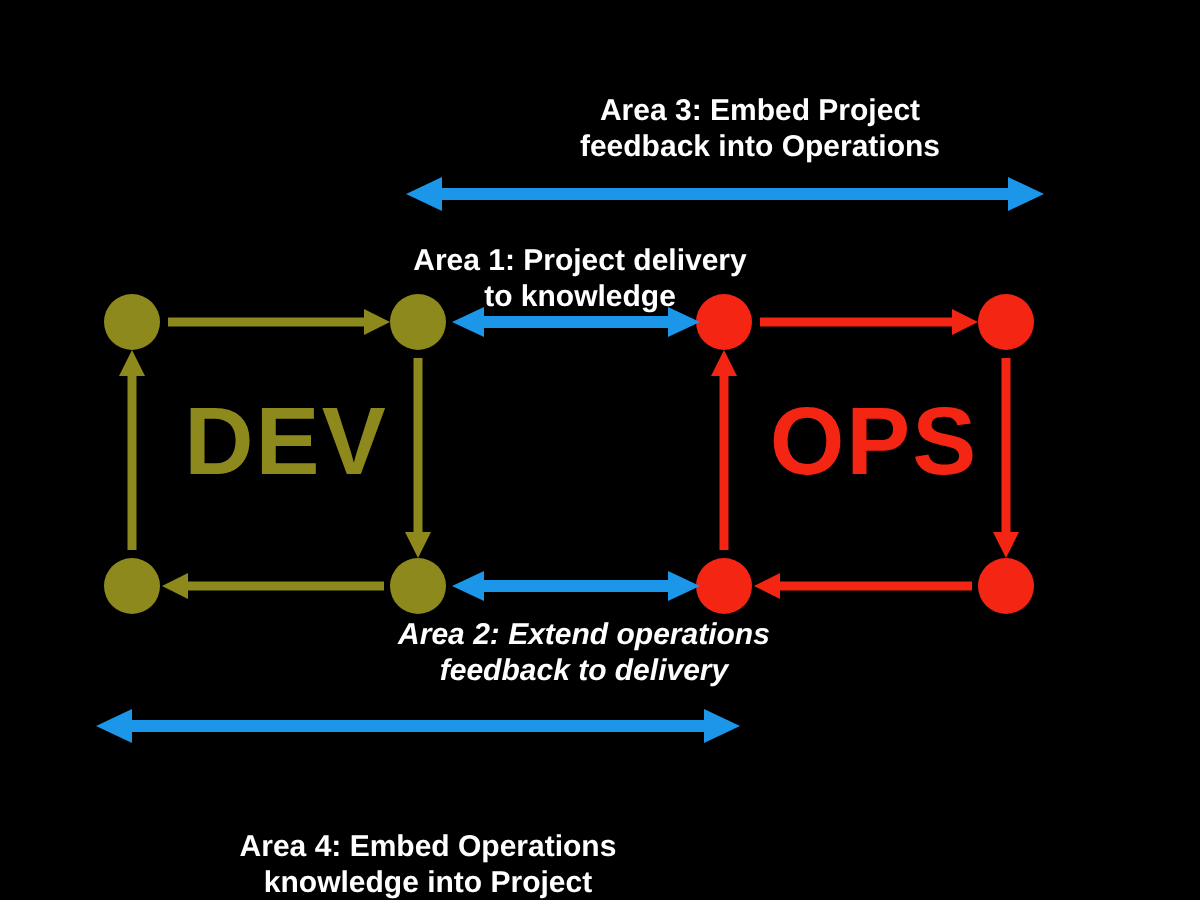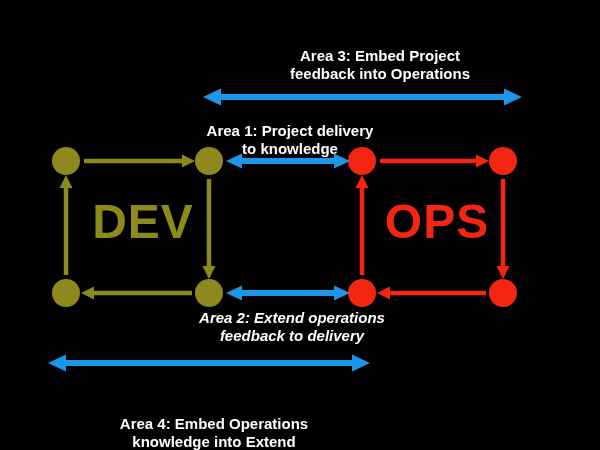--- a/index.html
+++ b/index.html
@@ -117,19 +117,19 @@
     <div>to knowledge</div>
   </div>
 
   <div class="label area2">
     <div>Area 2: Extend operations</div>
     <div>feedback to delivery</div>
   </div>
 
   <div class="label area4">
     <div>Area 4: Embed Operations</div>
-    <div>knowledge into Extend</div>
+    <div>knowledge into Project</div>
   </div>
 
   <div class="cycle-label dev-label">DEV</div>
   <div class="cycle-label ops-label">OPS</div>
 
 </div>
 
 </body></html>

